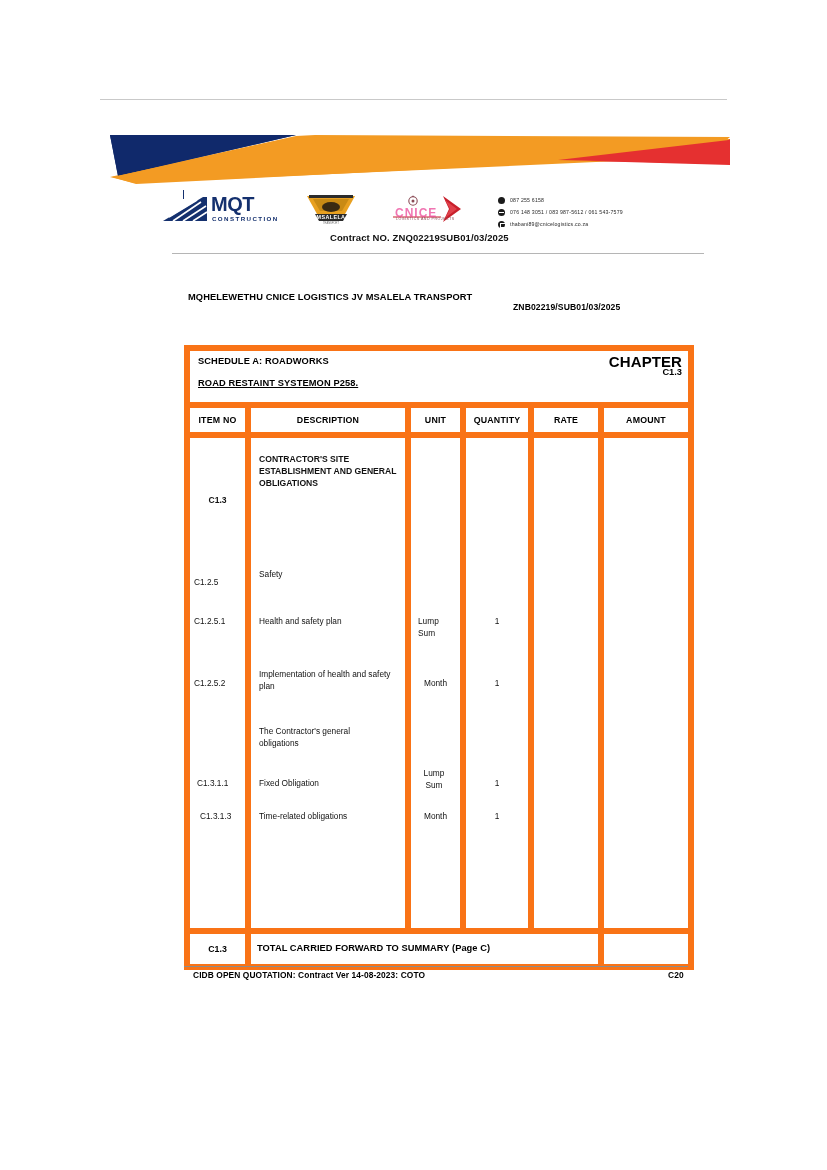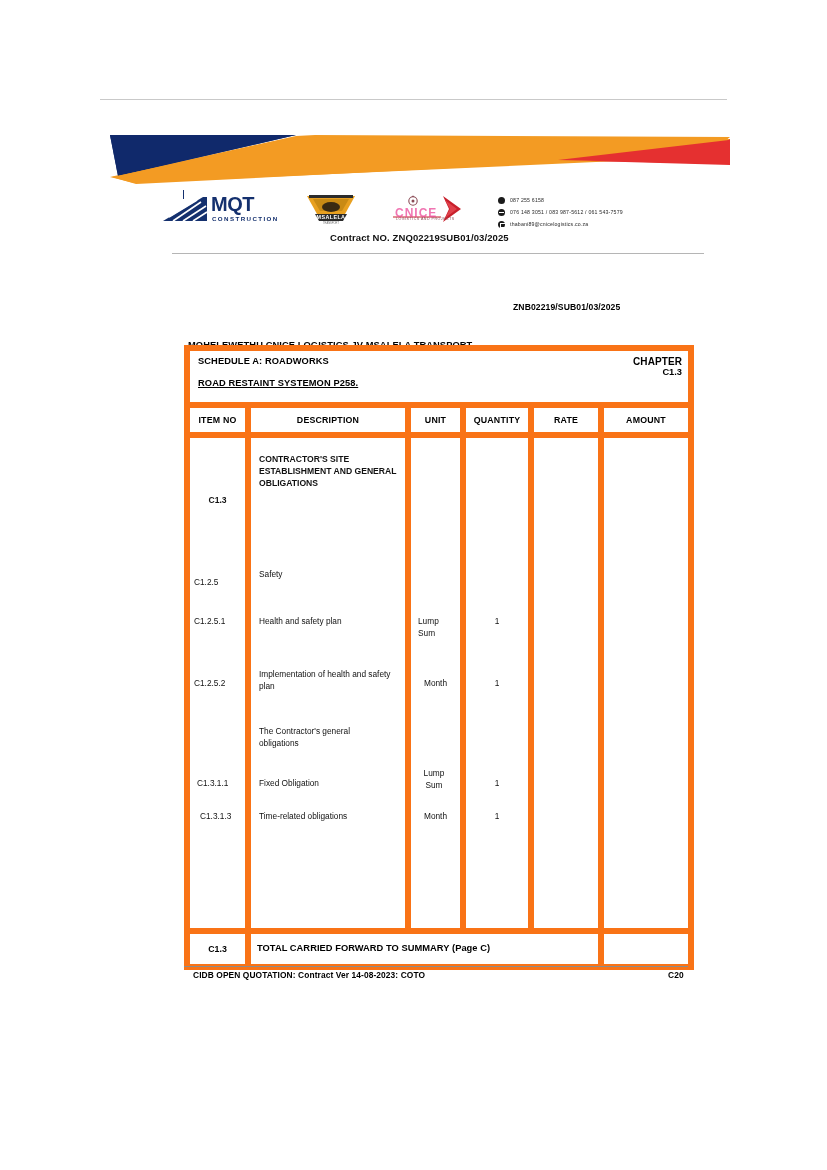--- a/index.html
+++ b/index.html
@@ -193,21 +193,20 @@
   
   .doc-title {
     position: absolute;
     left: 188px;
     top: 291px;
     width: 300px;
     font-size: 9.3px;
     font-weight: bold;
     line-height: 12px;
     letter-spacing: 0.1px;
-    margin-top: 48px;
   }
   .doc-ref {
     position: absolute;
     left: 513px;
     top: 302px;
     font-size: 8.6px;
     font-weight: bold;
     letter-spacing: 0.1px;
   }
 
@@ -243,21 +242,21 @@
     margin-top: 12px;
     text-decoration: underline;
   }
   .chapter-wrap {
     position: absolute;
     right: 6px;
     top: 5px;
     text-align: right;
   }
   .chapter-lbl {
-    font-size: 10px;
+    font-size: 15px;
     font-weight: bold;
     letter-spacing: 0.1px;
     line-height: 11px;
   }
   .chapter-val {
     font-size: 9.3px;
     font-weight: bold;
     line-height: 11px;
   }
 

